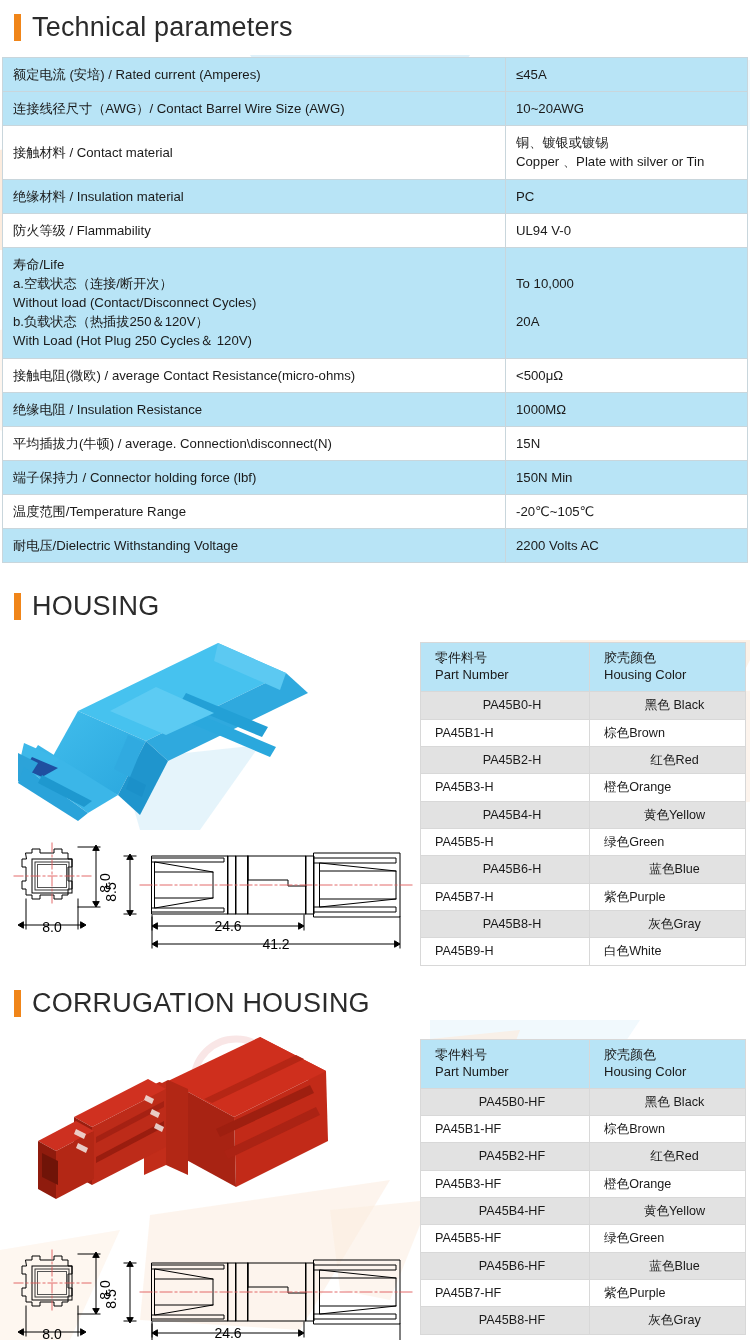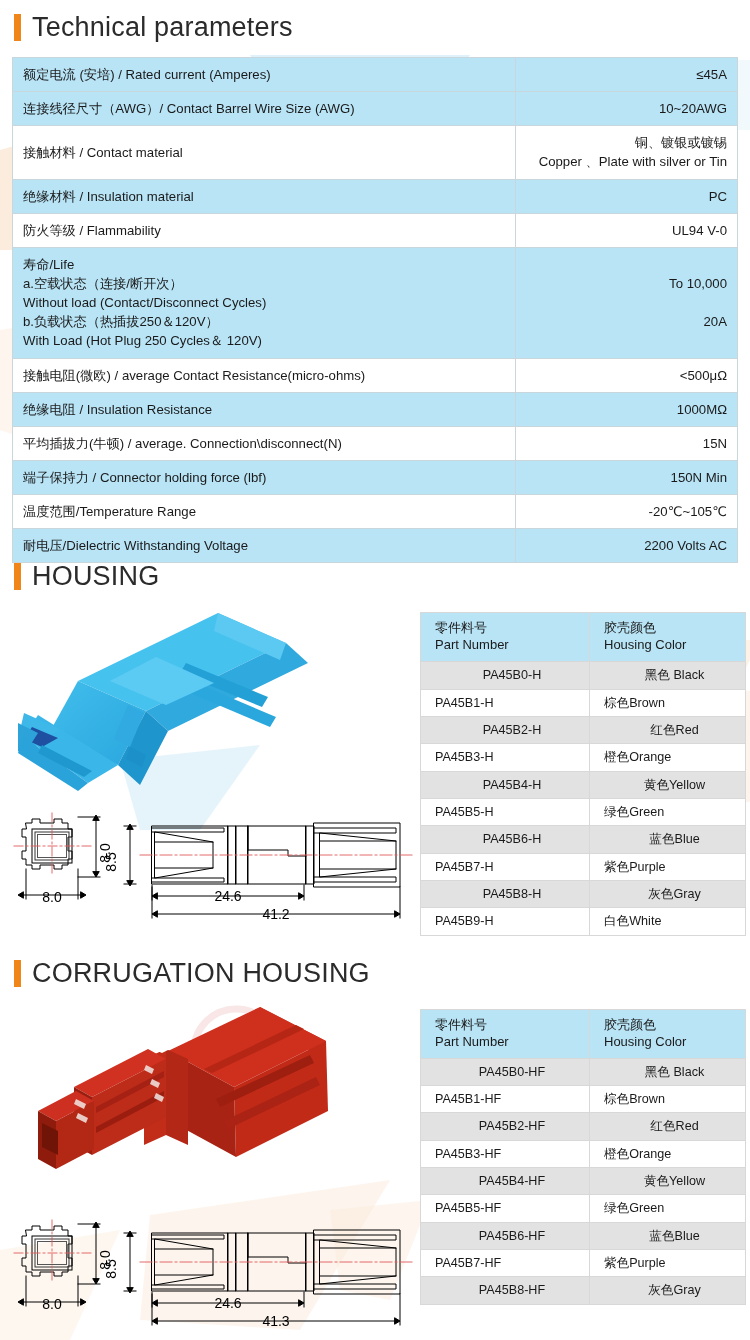--- a/index.html
+++ b/index.html
@@ -36,37 +36,37 @@
   }
   .section-title {
     font-size: 27px;
     font-weight: 400;
     letter-spacing: .2px;
     color: #2b2b2b;
     line-height: 1;
   }
 
   
-  .spec-wrap { padding: 0 12px; margin-top: 16px; }
+  .spec-wrap { padding: 0 2px; margin-top: 16px; }
   table.spec {
     width: 100%;
     border-collapse: collapse;
     table-layout: fixed;
     font-size: 13.2px;
   }
   table.spec td {
     border: 1px solid #c9d6dc;
     padding: 7px 10px;
     vertical-align: middle;
     line-height: 1.45;
   }
   table.spec tr.blue td { background: #b8e4f6; }
   table.spec tr.white td { background: #ffffff; }
   td.spec-name { width: 482px; text-align: left; }
-  td.spec-val  { text-align: right; }
+  td.spec-val  { text-align: left; }
   .nowrapline { white-space: pre-line; }
 
   
   .product-block {
     display: flex;
     align-items: flex-start;
     margin-top: 10px;
   }
   .photo-col {
     width: 420px;
@@ -199,21 +199,21 @@
             <td class="spec-val nowrapline">-20℃~105℃</td>
           </tr>
           <tr class="blue">
             <td class="spec-name nowrapline">耐电压/Dielectric Withstanding Voltage</td>
             <td class="spec-val nowrapline">2200 Volts AC</td>
           </tr>
         </tbody>
     </table>
   </div>
 
-  <div class="section-head" style="margin-top:0">
+  <div class="section-head" style="margin-top:30px">
     <div class="accent-bar"></div>
     <div class="section-title">HOUSING</div>
   </div>
 
   <div class="product-block">
     <div class="photo-col">
 
       <svg class="photo" width="420" height="195" viewBox="0 0 420 195">
         <defs>
           <linearGradient id="blu1" x1="0" y1="0" x2="0.4" y2="1">

